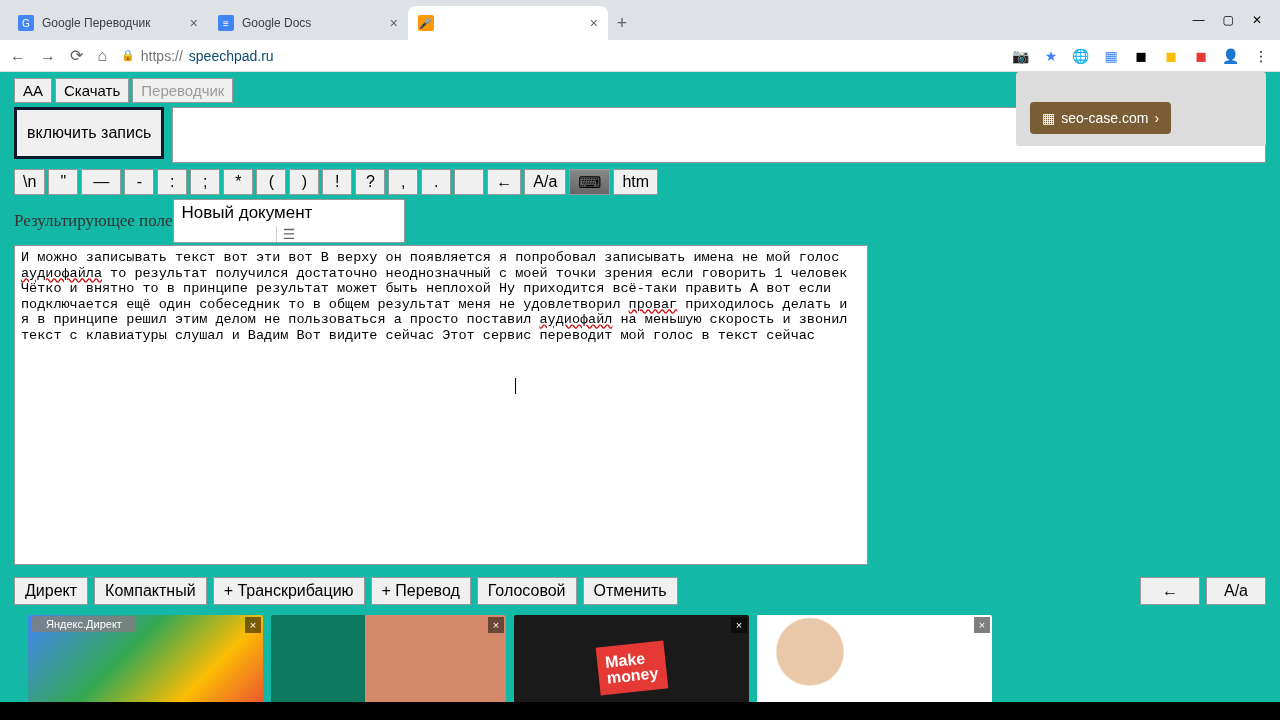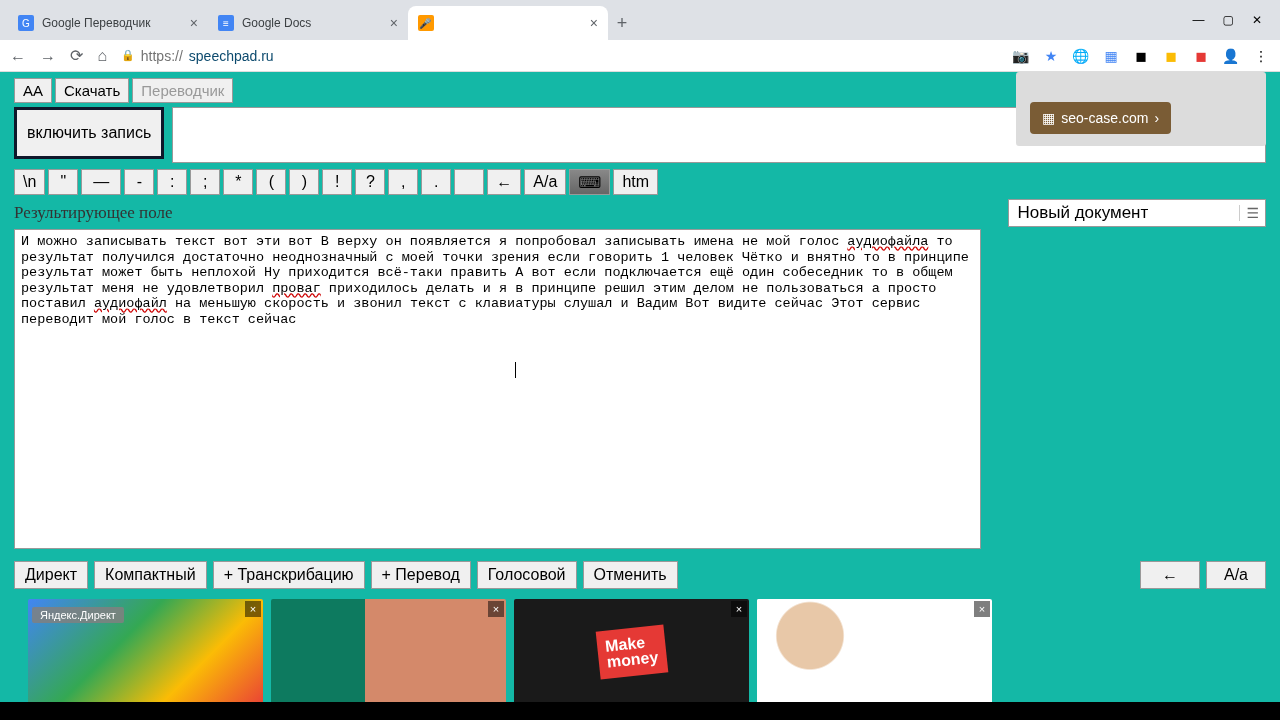--- a/index.html
+++ b/index.html
@@ -33,45 +33,45 @@
 
 .record-row { display: flex; gap: 8px; align-items: flex-start; margin-bottom: 6px; }
 .record-btn { background: #f0f0f0; border: 3px solid #0f172a; padding: 14px 10px; font-size: 16px; cursor: pointer; }
 .input-field { flex: 1; border: 1px solid #999; background: #fff; height: 56px; resize: none; }
 
 .punct-row { display: flex; gap: 3px; margin-bottom: 4px; }
 .pbtn { background: #f0f0f0; border: 1px solid #999; height: 26px; min-width: 30px; padding: 0 8px; font-size: 16px; cursor: pointer; font-family: Arial; display: flex; align-items: center; justify-content: center; }
 .pbtn.wide { min-width: 40px; }
 .pbtn.keyboard { background: linear-gradient(#888, #666); min-width: 40px; }
 
-.result-header { display: flex; justify-content: space-between; align-items: center; margin-bottom: 2px; }
+.result-header { display: flex; align-items: center; margin-bottom: 2px; }
 .result-label { font-family: "Times New Roman", serif; font-size: 17px; color: #333; }
-.doc-name-wrap { display: flex; align-items: center; border: 1px solid #999; background: #fff; }
+.doc-name-wrap { display: flex; align-items: center; border: 1px solid #999; background: #fff; flex-direction: column; }
 .doc-name { border: none; padding: 3px 8px; font-size: 17px; width: 230px; outline: none; }
 .doc-icon { padding: 0 6px; color: #666; font-size: 14px; border-left: 1px solid #ccc; }
 
-.result-text { background: #fff; border: 1px solid #999; padding: 4px 6px; height: 320px; font-family: "Courier New", monospace; font-size: 13.5px; line-height: 1.15; width: 967px; resize: none; position: relative; }
+.result-text { background: #fff; border: 1px solid #999; padding: 4px 6px; height: 320px; font-family: "Courier New", monospace; font-size: 13.5px; line-height: 1.15; width: 854px; resize: none; position: relative; }
 .result-text .underlined { text-decoration: underline; text-decoration-color: #c00; text-decoration-style: wavy; }
 .text-cursor { position: absolute; top: 132px; left: 500px; width: 1px; height: 16px; background: #000; }
 
 .bottom-btns { display: flex; gap: 6px; margin-top: 12px; align-items: center; }
 .bottom-btns .spacer { flex: 1; }
 .bbtn { background: #f0f0f0; border: 1px solid #999; padding: 4px 10px; font-size: 16px; cursor: pointer; }
 .bbtn.wide { min-width: 60px; }
 
 
 .sidebar-ad { position: absolute; right: 14px; top: 0; width: 250px; background: #dcdcdc; border-radius: 3px; padding: 12px 14px; }
 .ad-title { font-size: 22px; font-weight: bold; color: #333; line-height: 1.3; }
 .ad-cta { margin-top: 18px; display: inline-flex; align-items: center; gap: 6px; background: #7a5c35; color: #fff; padding: 8px 12px; border-radius: 4px; font-size: 14px; }
 
 
 .ads-row { display: flex; gap: 8px; padding: 0 14px; margin-top: 10px; }
 .ad-block { width: 235px; height: 105px; position: relative; border-radius: 2px; overflow: hidden; }
 .ad-close { position: absolute; top: 2px; right: 2px; width: 16px; height: 16px; background: rgba(0,0,0,0.5); color: #fff; font-size: 11px; display: flex; align-items: center; justify-content: center; }
-.ad-label { position: absolute; top: 8px; left: 4px; background: rgba(128,128,128,0.85); color: #fff; font-size: 11px; padding: 2px 8px; border-radius: 2px; }
+.ad-label { position: absolute; top: 1px; left: 4px; background: rgba(128,128,128,0.85); color: #fff; font-size: 11px; padding: 2px 14px; border-radius: 2px; }
 .ad1 { background: linear-gradient(135deg, #4285f4 0%, #34a853 40%, #fbbc05 70%, #ea4335 100%); }
 .ad2 { background: linear-gradient(90deg, #0d7a5f 40%, #d4896a 40%); }
 .ad3 { background: #1a1a1a; display: flex; align-items: center; justify-content: center; }
 .ad3 .money { background: #e53935; color: #fff; padding: 8px; font-weight: bold; transform: rotate(-6deg); font-size: 16px; line-height: 1; }
 .ad4 { background: #fff; display: flex; }
 .ad4 .face { width: 45%; background: radial-gradient(circle at 50% 35%, #e8c8a8 38%, #fff 40%); }
 .ad4 .txt { flex: 1; padding: 10px 6px; font-weight: bold; font-size: 13px; line-height: 1.4; }
 .ad4 .txt .hl { background: #ffd400; padding: 0 2px; }
 
 .blackbar { position: absolute; bottom: 0; left: 0; right: 0; height: 18px; background: #000; }

